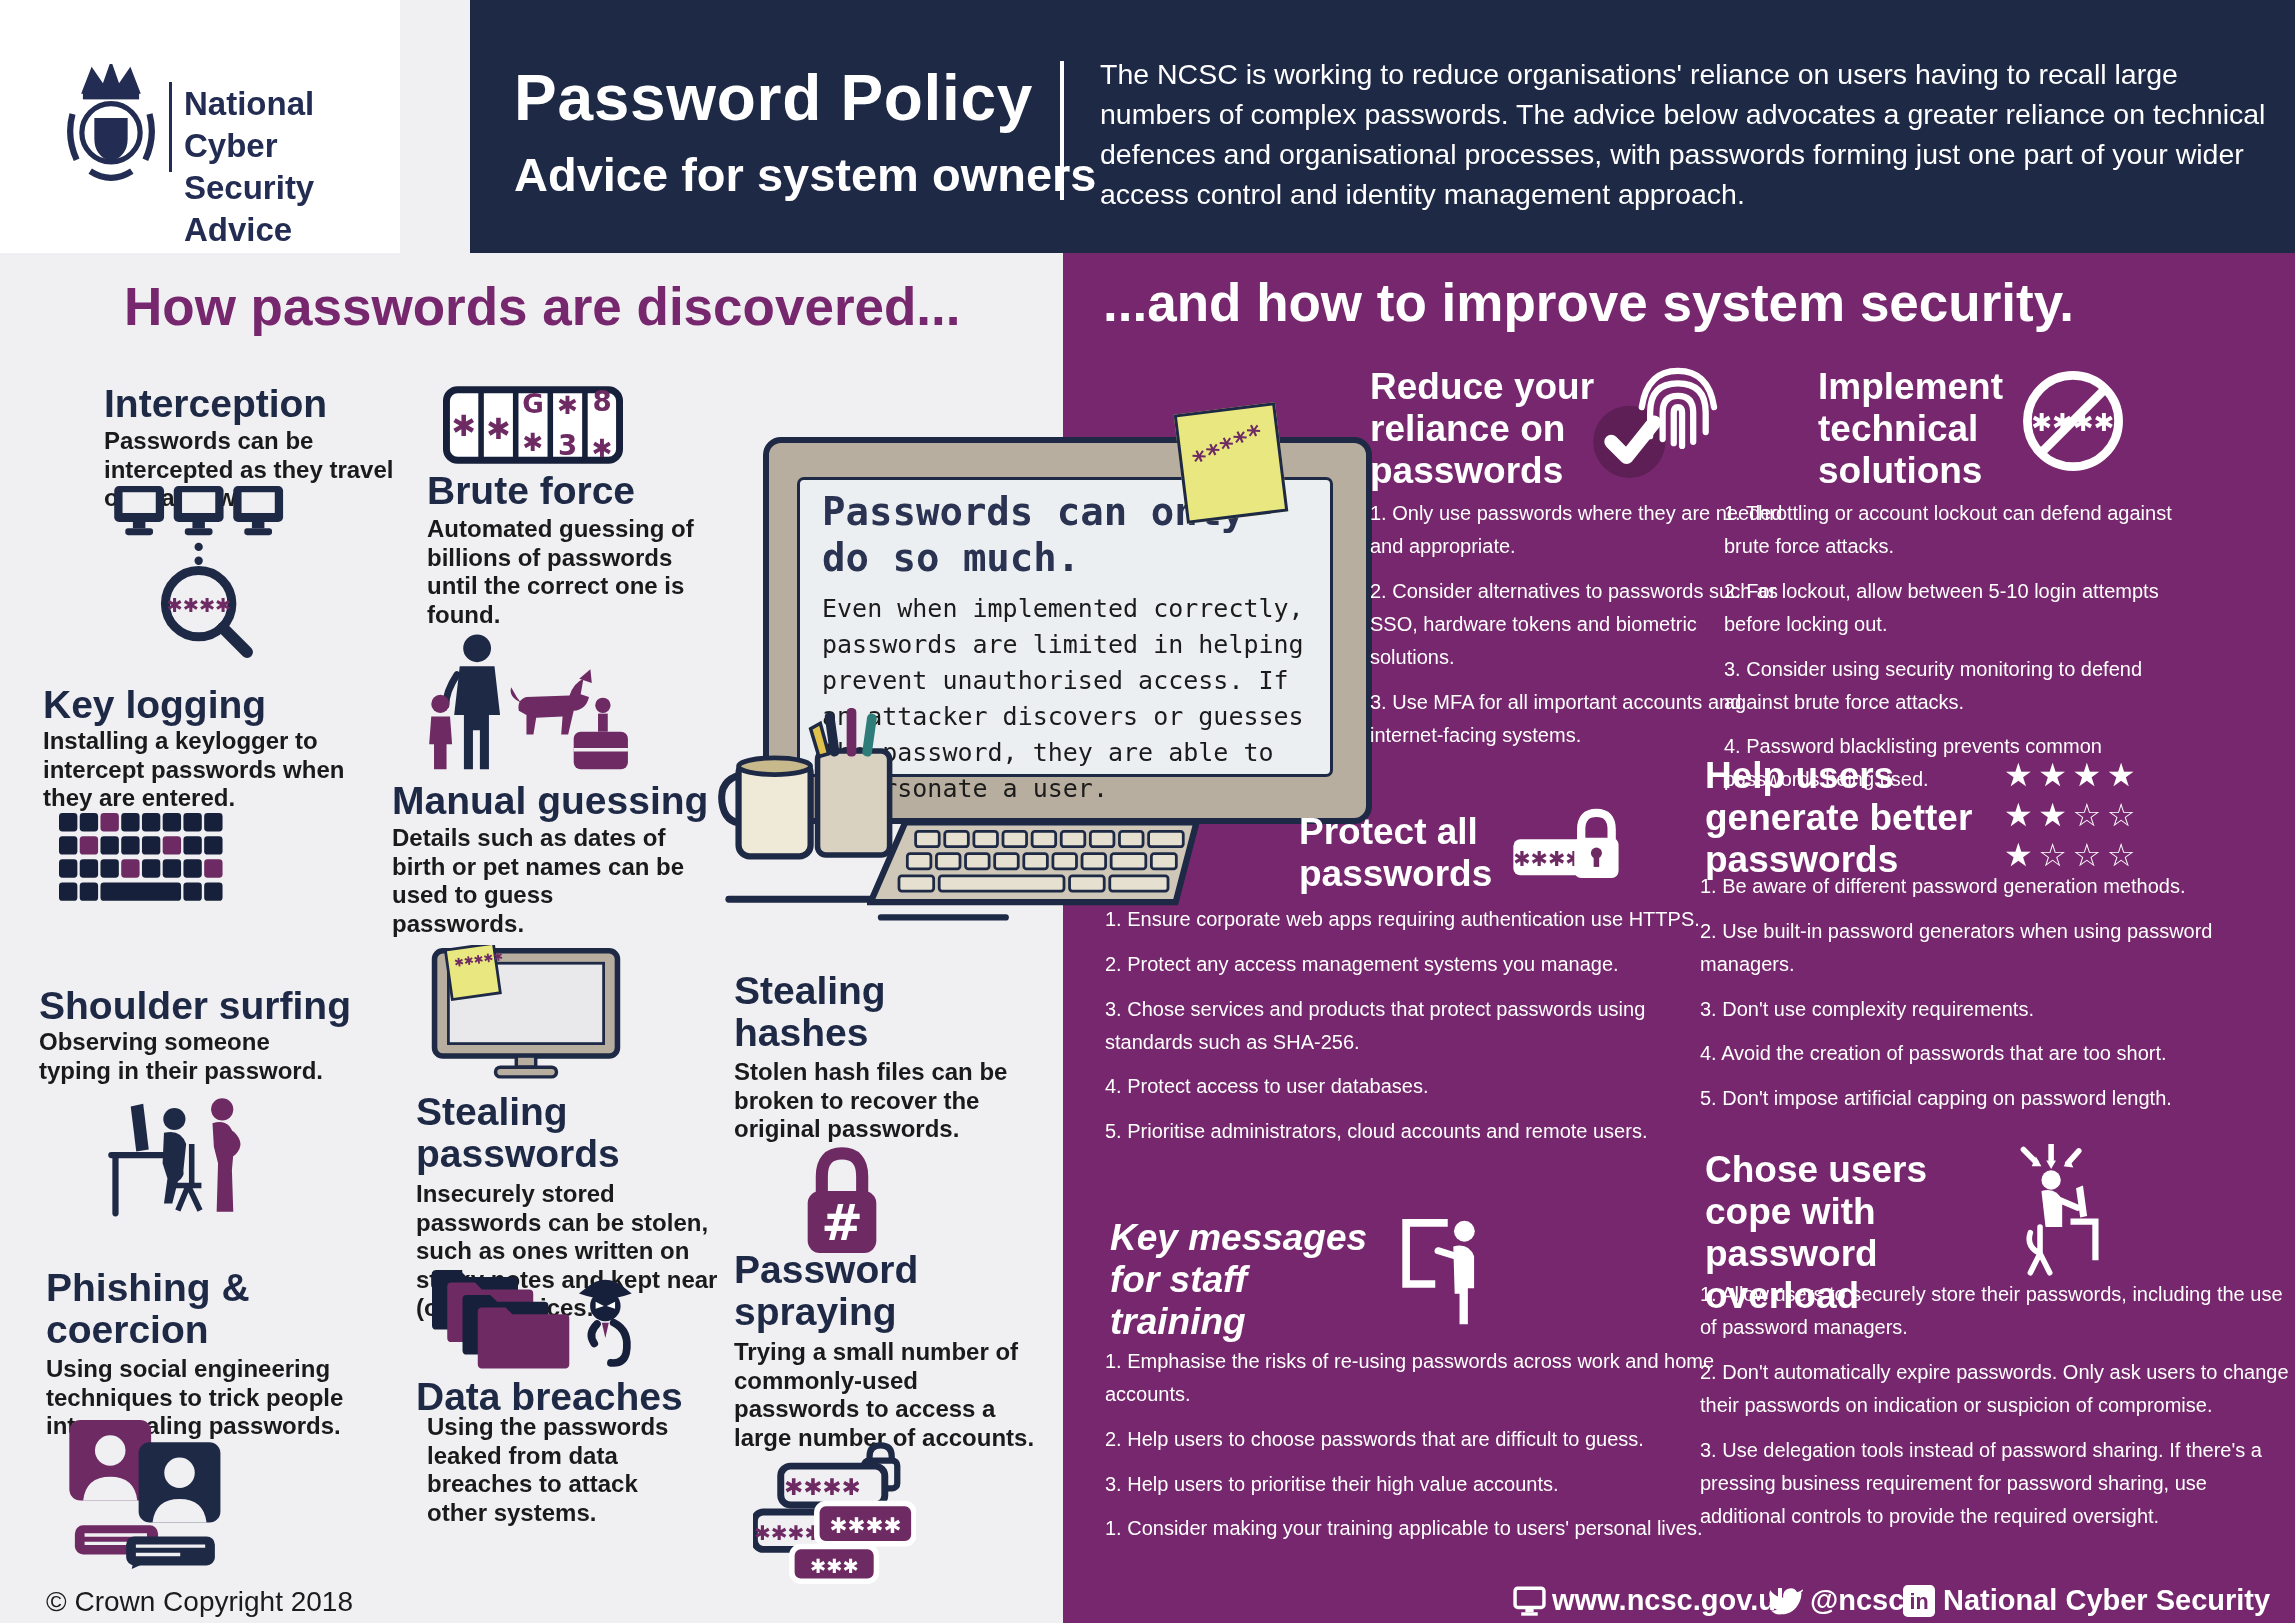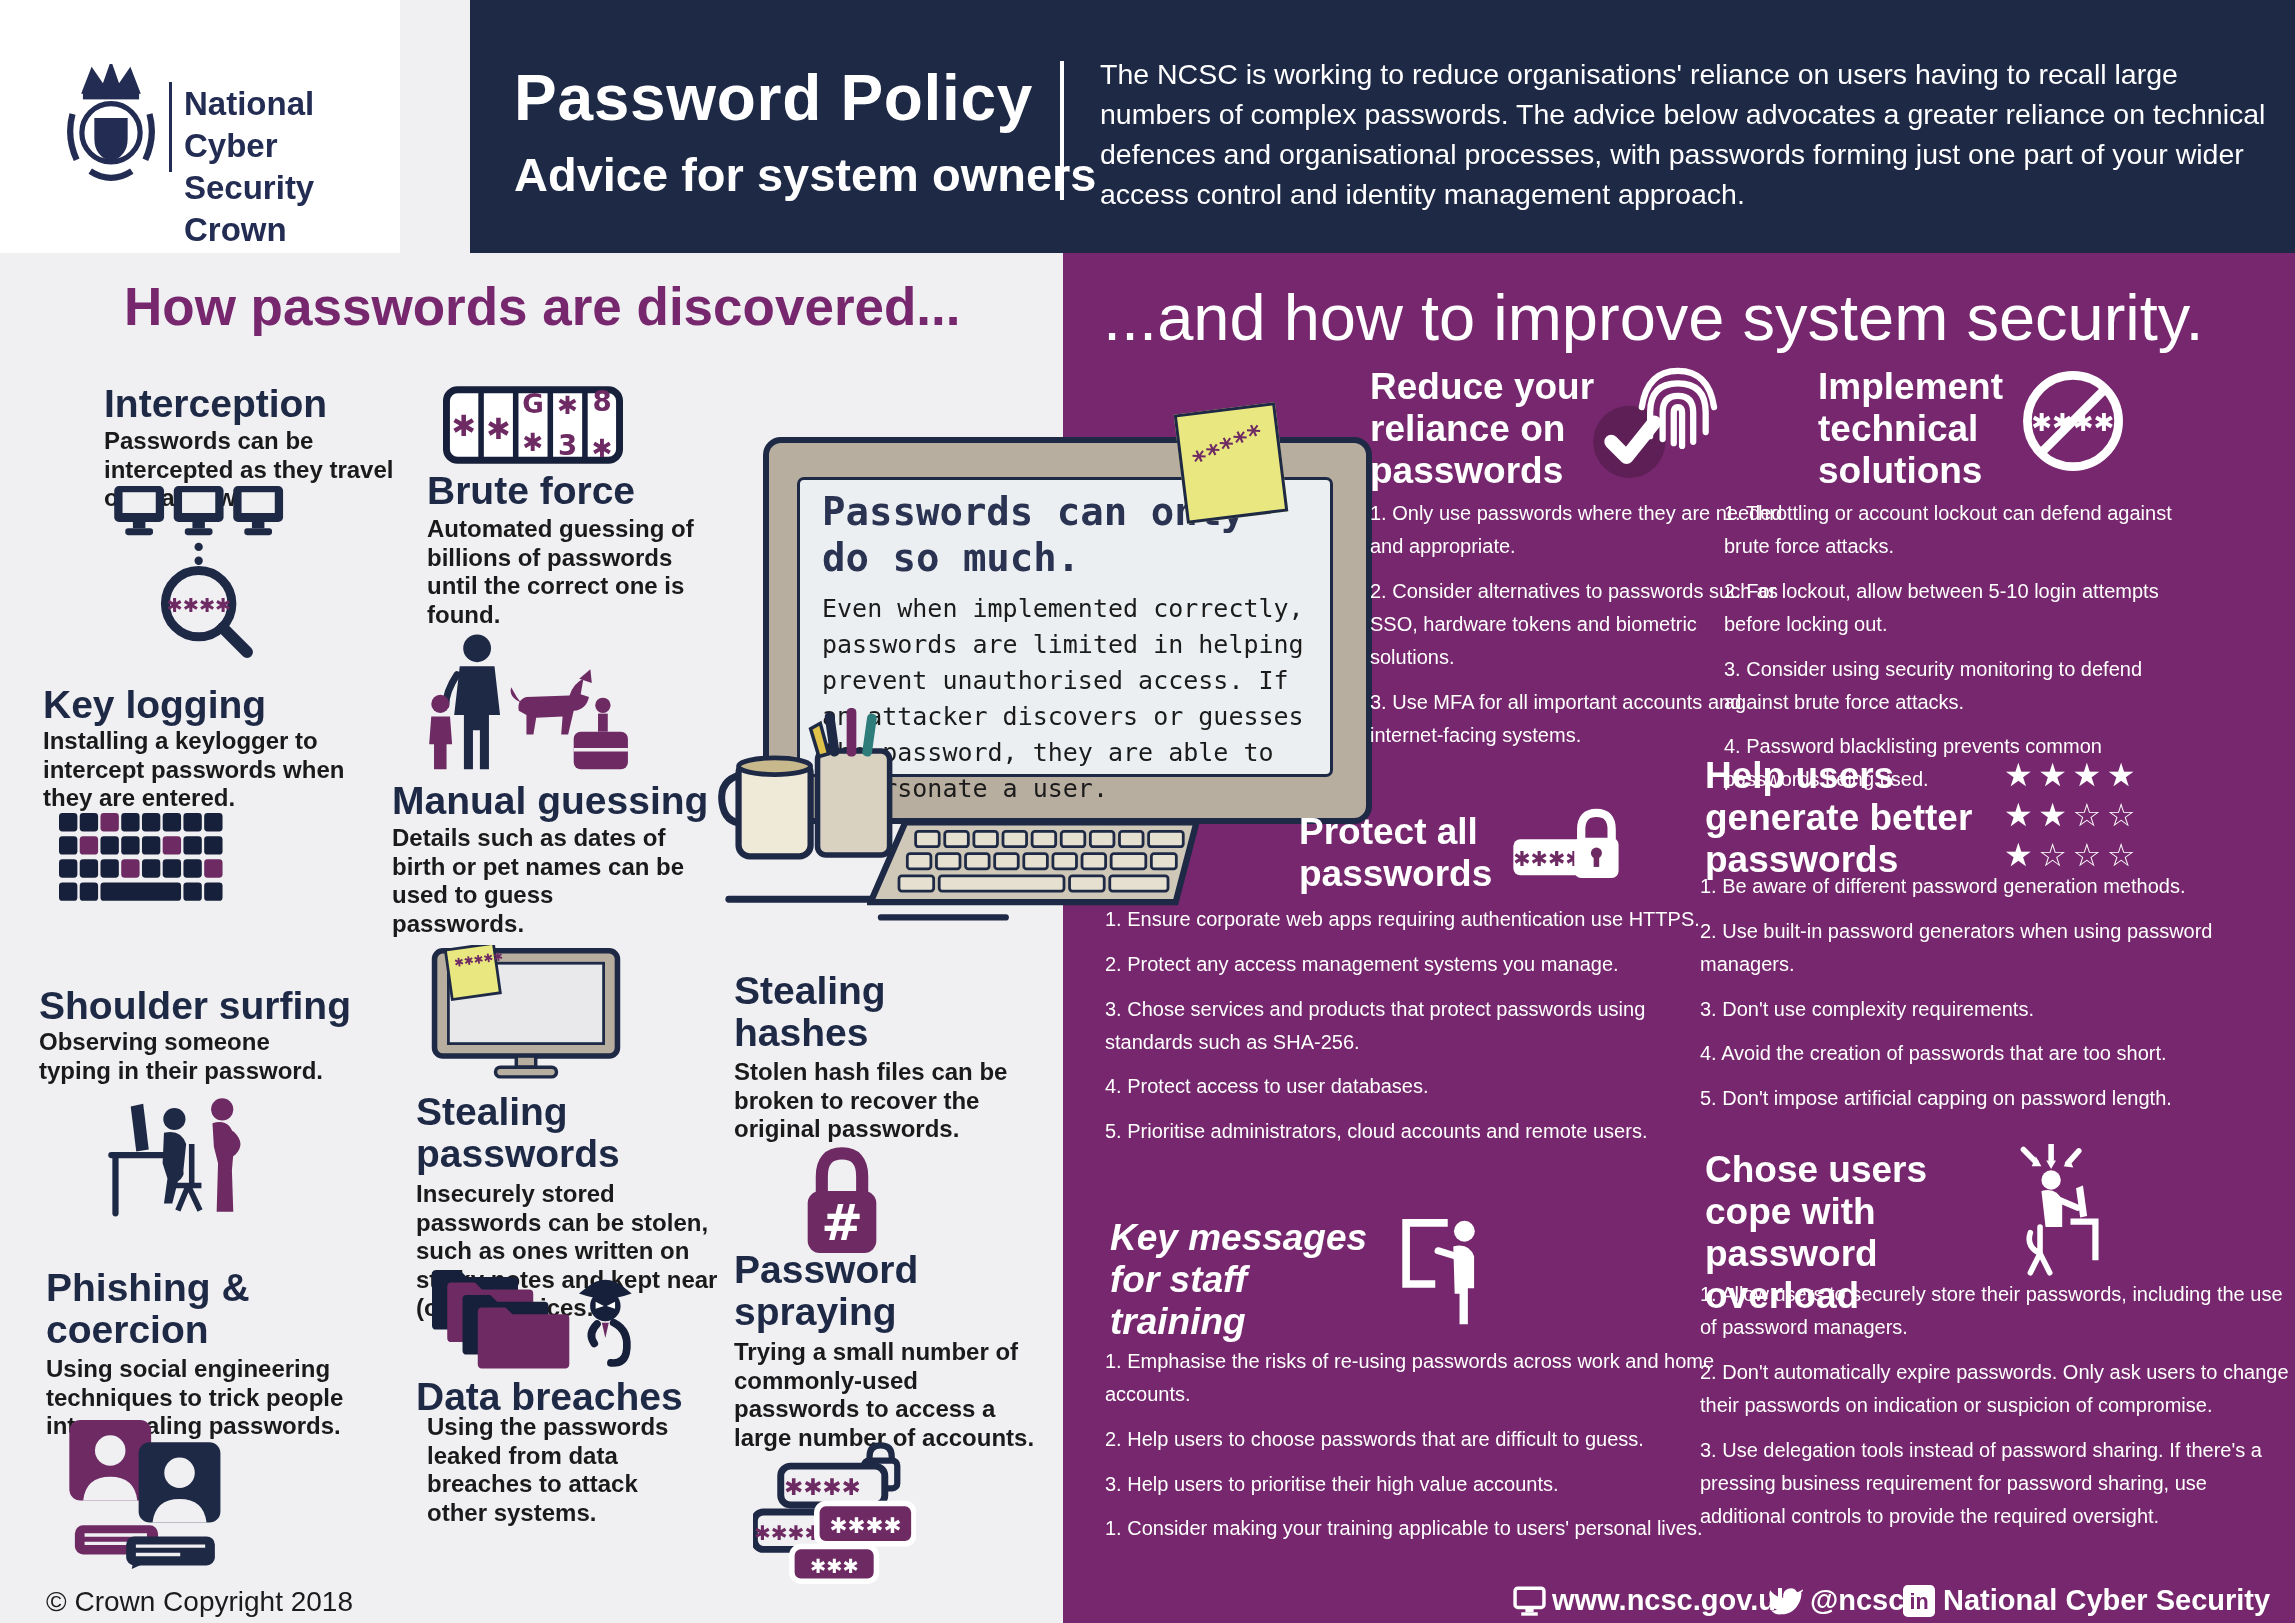--- a/index.html
+++ b/index.html
@@ -12,21 +12,21 @@
   .hdr-title{left:514px;top:61px;font-size:64px;font-weight:bold;color:#fff;letter-spacing:0.7px;}
   .hdr-sub{left:514px;top:147px;font-size:47px;font-weight:bold;color:#fff;}
   .hdr-divider{left:1060px;top:61px;width:3.5px;height:139px;background:#fff;}
   .hdr-intro{left:1100px;top:54px;width:1166px;font-size:28.5px;line-height:40px;color:#fff;}
   .logo-text{left:184px;top:83px;font-size:33px;line-height:42px;color:#232c52;font-weight:bold;}
   .logo-divider{left:169px;top:82px;width:2.8px;height:90px;background:#232c52;}
   
   .left-bg{left:0;top:253px;width:1063px;height:1370px;background:#f0eff2;}
   .right-bg{left:1063px;top:253px;width:1232px;height:1370px;background:#76276d;}
   .big-left{left:124px;top:276px;width:923px;font-size:53px;font-weight:bold;color:#76276d;}
-  .big-right{left:1103px;top:280px;width:1110px;font-size:65px;font-weight:normal;color:#fff;}
+  .big-right{left:1103px;top:272px;width:1110px;font-size:53px;font-weight:bold;color:#fff;}
   
   .sec-title{font-weight:bold;color:#1e2946;font-size:39px;line-height:42px;}
   .sec-desc{font-weight:bold;color:#1a1a1a;font-size:24px;line-height:28.5px;}
   
   .r-title{color:#fff;font-weight:bold;font-size:37px;line-height:42px;}
   .r-list{color:#fff;font-size:20px;line-height:33px;list-style:none;margin:0;padding:0;}
   .r-list li{margin-bottom:11.8px;}
   
   .monitor-frame{left:763px;top:437px;width:597px;height:375px;background:#b7ae9f;
                  border:6.2px solid #1e2946;border-radius:18px;}
@@ -59,21 +59,21 @@
         <rect x="18" y="26" width="54" height="8" fill="#232c52" stroke="none"></rect>
         <circle cx="45" cy="66" r="28"></circle>
         <path d="M29,52 H61 V72 Q61,88 45,94 Q29,88 29,72 Z" fill="#232c52" stroke="none"></path>
         <path d="M8,48 Q2,70 12,92 M82,48 Q88,70 78,92" stroke-width="6"></path>
         <path d="M25,103 Q45,116 65,103" stroke-width="6"></path>
       </g>
     </svg>
     <div class="abs logo-divider"></div>
     <div class="abs logo-text">
       <div>National Cyber</div>
-      <div>Security Crown</div>
+      <div>Security Advice</div>
     </div>
   </div>
 
   <div class="abs title-panel"></div>
   <div class="abs hdr-title">Password Policy</div>
   <div class="abs hdr-sub">Advice for system owners</div>
   <div class="abs hdr-divider"></div>
   <div class="abs hdr-intro">The NCSC is working to reduce organisations' reliance on users having to recall large numbers of complex passwords. The advice below advocates a greater reliance on technical defences and organisational processes, with passwords forming just one part of your wider access control and identity management approach.</div>
 
   <div class="abs left-bg"></div>

